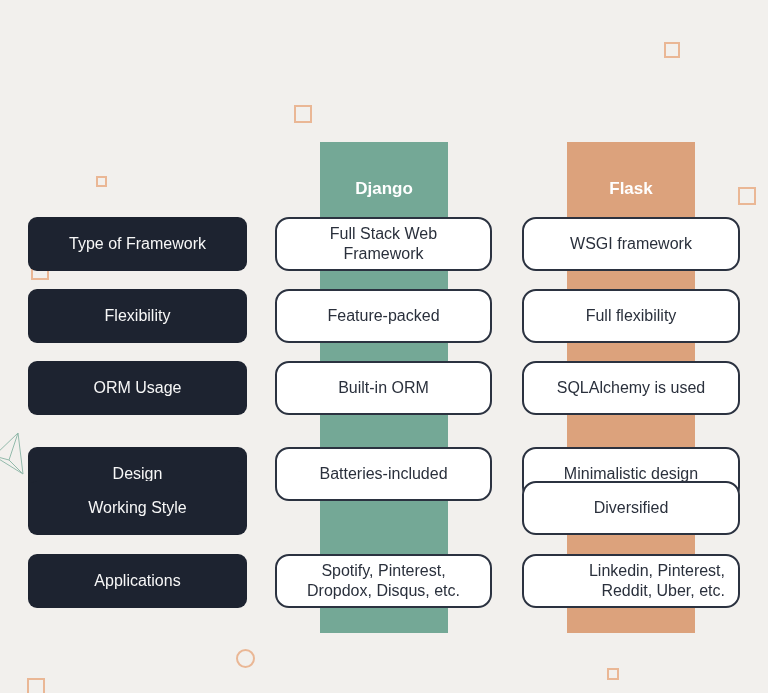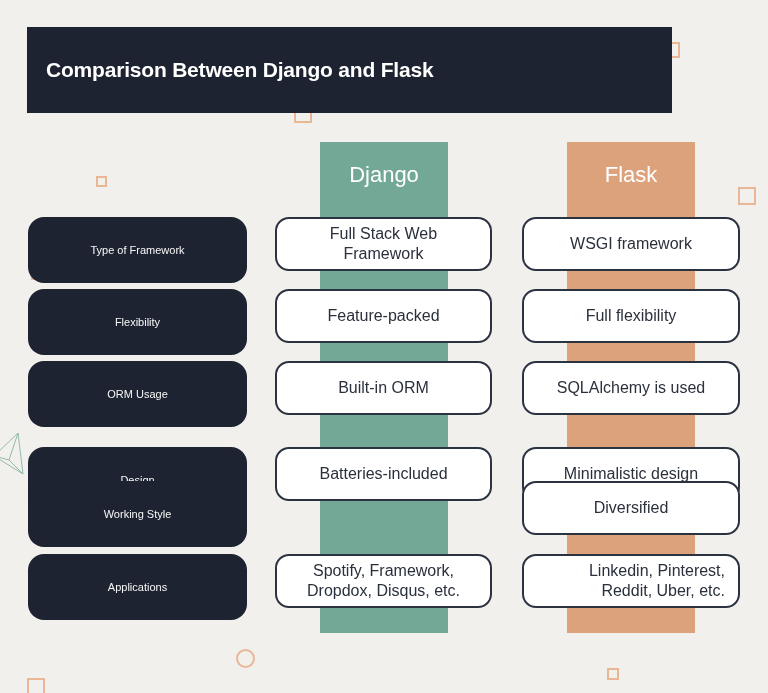--- a/index.html
+++ b/index.html
@@ -34,40 +34,40 @@
   .band {
     position: absolute;
     top: 142px;
     height: 491px;
     width: 128px;
     z-index: 1;
   }
   .band-django { left: 320px; background: #74a896; }
   .band-flask  { left: 567px; background: #dca27c; }
   .band-label {
-    padding-top: 20px;
+    padding-top: 37px;
     text-align: center;
     color: #ffffff;
-    font-size: 22px;
-    font-weight: normal;
+    font-size: 17px;
+    font-weight: bold;
   }
 
   
   .row { position: absolute; left: 0; width: 768px; height: 54px; z-index: 2; }
   .row-label {
     position: absolute;
     left: 28px; top: 0;
-    width: 219px; height: 66px;
+    width: 219px; height: 54px;
     background: #1d2330;
-    border-radius: 16px;
+    border-radius: 9px;
     display: flex;
     align-items: center;
     justify-content: center;
     color: #f7f7f7;
-    font-size: 11px;
+    font-size: 16px;
   }
   .cell {
     position: absolute;
     top: 0;
     height: 54px;
     background: #ffffff;
     border: 2px solid #2b3240;
     border-radius: 14px;
     box-sizing: border-box;
     display: flex;
@@ -91,23 +91,20 @@
     z-index: 1;
   }
   .deco.circle { border-radius: 50%; }
   .deco-triangle { position: absolute; left: 0; top: 430px; z-index: 1; }
 </style>
 </head>
 <body>
 
 <div class="canvas">
 
-  <div class="title-bar">
-    <h1>Comparison Between Django and Flask</h1>
-  </div>
 
   <div class="band band-django">
     <div class="band-label">Django</div>
   </div>
   <div class="band band-flask">
     <div class="band-label">Flask</div>
   </div>
 
   <div class="row" style="top:217px">
     <div class="row-label">Type of Framework</div>
@@ -133,21 +130,21 @@
     <div class="cell cell-django">Batteries-included</div>
   </div>
 
   <div class="row" style="top:481px">
     <div class="row-label">Working Style</div>
     <div class="cell cell-flask">Diversified</div>
   </div>
 
   <div class="row" style="top:554px">
     <div class="row-label">Applications</div>
-    <div class="cell cell-django">Spotify, Framework, Dropdox, Disqus, etc.</div>
+    <div class="cell cell-django">Spotify, Pinterest, Dropdox, Disqus, etc.</div>
     <div class="cell cell-flask">Linkedin, Pinterest, Reddit, Uber, etc.</div>
   </div>
 
   <div class="deco" style="left:664px; top:42px;  width:16px; height:16px;"></div>
   <div class="deco" style="left:294px; top:105px; width:18px; height:18px;"></div>
   <div class="deco" style="left:96px;  top:176px; width:11px; height:11px;"></div>
   <div class="deco" style="left:738px; top:187px; width:18px; height:18px;"></div>
   <div class="deco" style="left:31px;  top:262px; width:18px; height:18px;"></div>
   <div class="deco circle" style="left:709px; top:494px; width:20px; height:20px;"></div>
   <div class="deco circle" style="left:236px; top:649px; width:19px; height:19px;"></div>

